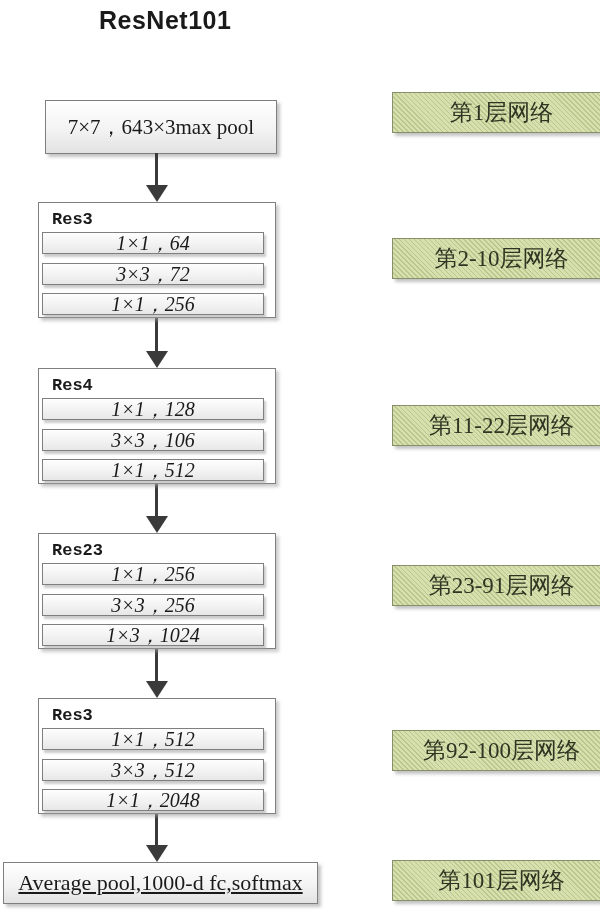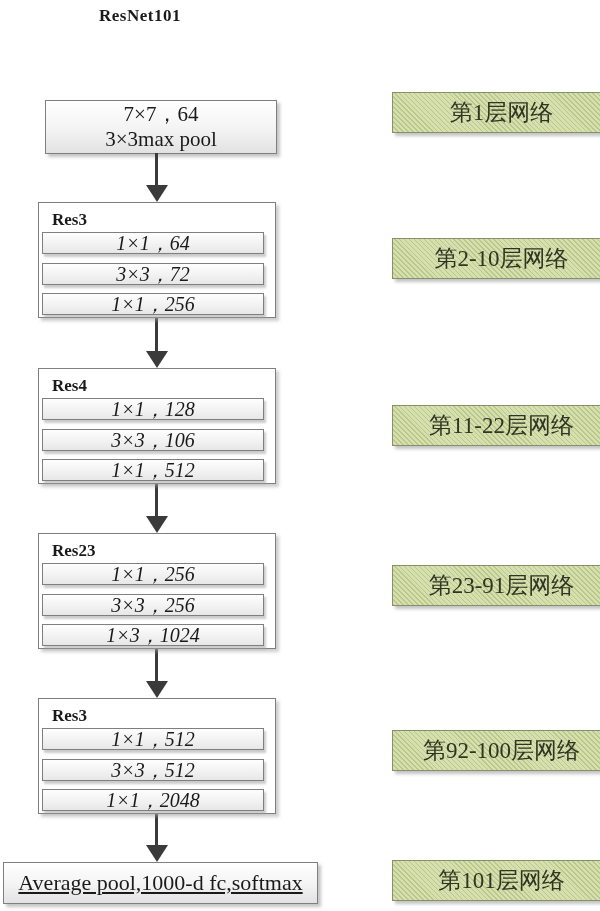--- a/index.html
+++ b/index.html
@@ -1,36 +1,36 @@
 <!DOCTYPE html>
 <html><head>
 <meta charset="utf-8">
 <style>
   html,body{margin:0;padding:0;background:#ffffff;}
   .canvas{position:relative;width:600px;height:911px;background:#ffffff;overflow:hidden;
           font-family:"Liberation Serif","DejaVu Serif",serif;}
 
-  .title{position:absolute;left:99px;top:6px;font-family:Liberation Serif, serif;
-         font-weight:bold;font-size:17px;color:#1a1a1a;letter-spacing:0.5px;}
+  .title{position:absolute;left:99px;top:6px;font-family:Liberation Sans, sans-serif;
+         font-weight:bold;font-size:25px;color:#1a1a1a;letter-spacing:0.5px;}
 
   
   .fbox{position:absolute;border:1px solid #7f7f7f;
         background:linear-gradient(#ffffff 0%,#f3f3f3 55%,#e2e2e2 100%);
         box-shadow:3px 3px 3px rgba(150,150,150,0.55);
-        display:flex;flex-direction:column;align-items:center;justify-content:center;
+        display:flex;flex-direction:row;align-items:center;justify-content:center;
         text-align:center;color:#1a1a1a;}
   .input-box{left:45px;top:100px;width:230px;height:52px;font-size:21px;line-height:25px;}
   .output-box{left:3px;top:862px;width:313px;height:40px;font-size:22px;text-decoration:underline;}
 
   
   .res{position:absolute;left:38px;width:236px;height:114px;border:1px solid #7f7f7f;
        background:#ffffff;box-shadow:3px 3px 3px rgba(160,160,160,0.5);}
   .r0{top:202px}.r1{top:368px}.r2{top:533px}.r3{top:698px}
   .res-label{position:absolute;left:13px;top:7px;
-             font-family:Liberation Serif, serif;
+             font-family:Liberation Mono, monospace;
              font-size:17px;font-weight:bold;color:#1a1a1a;}
   .mini{position:absolute;left:3px;width:220px;height:20px;border:1px solid #7f7f7f;
         background:linear-gradient(#fefefe 0%,#f1f1f1 60%,#e7e7e7 100%);
         box-shadow:2px 3px 2px rgba(160,160,160,0.55);
         display:flex;align-items:center;justify-content:center;
         font-size:20px;color:#1a1a1a;font-style:italic;}
   .m0{top:29px}.m1{top:60px}.m2{top:90px}
 
   
   .arrow{position:absolute;left:146px;width:22px;}

